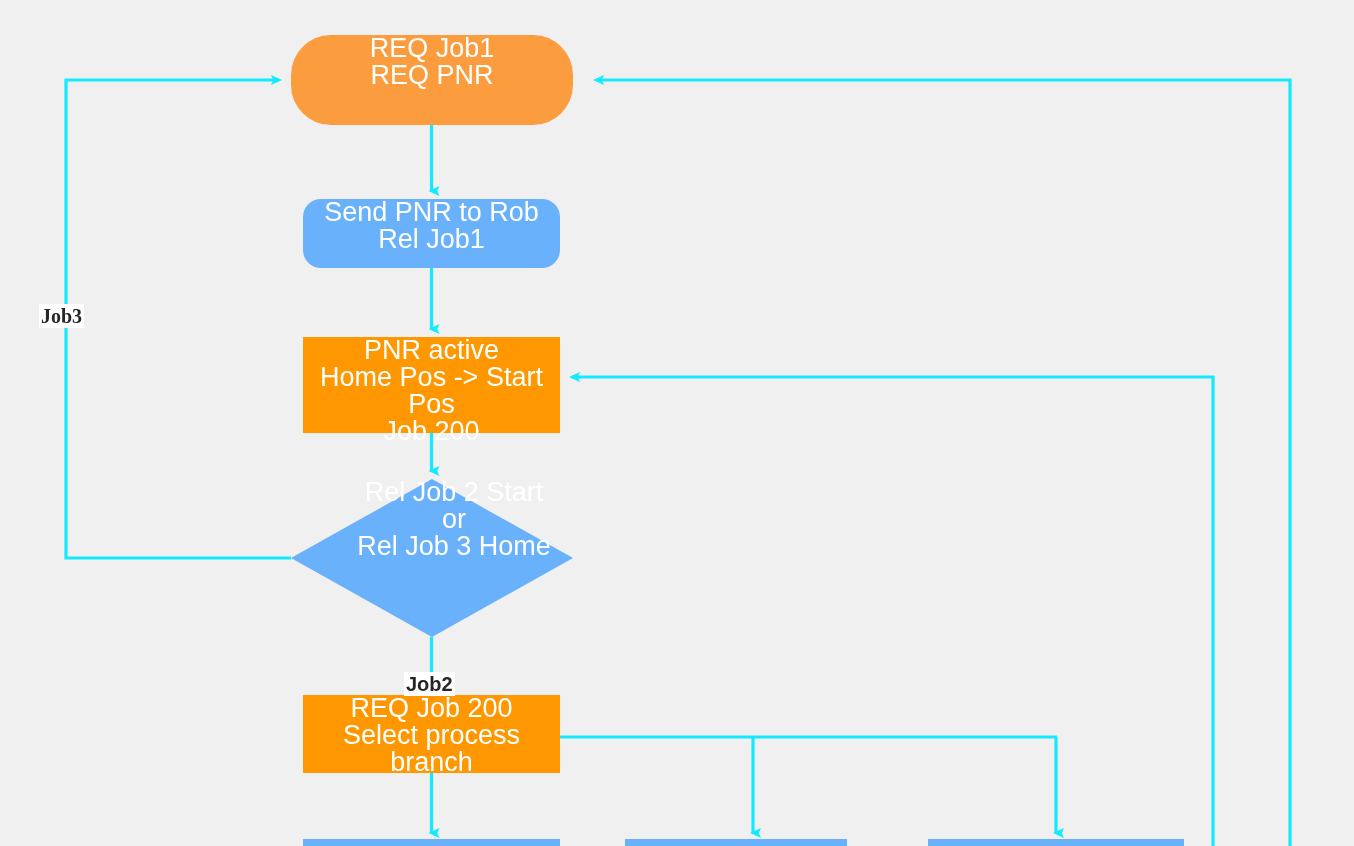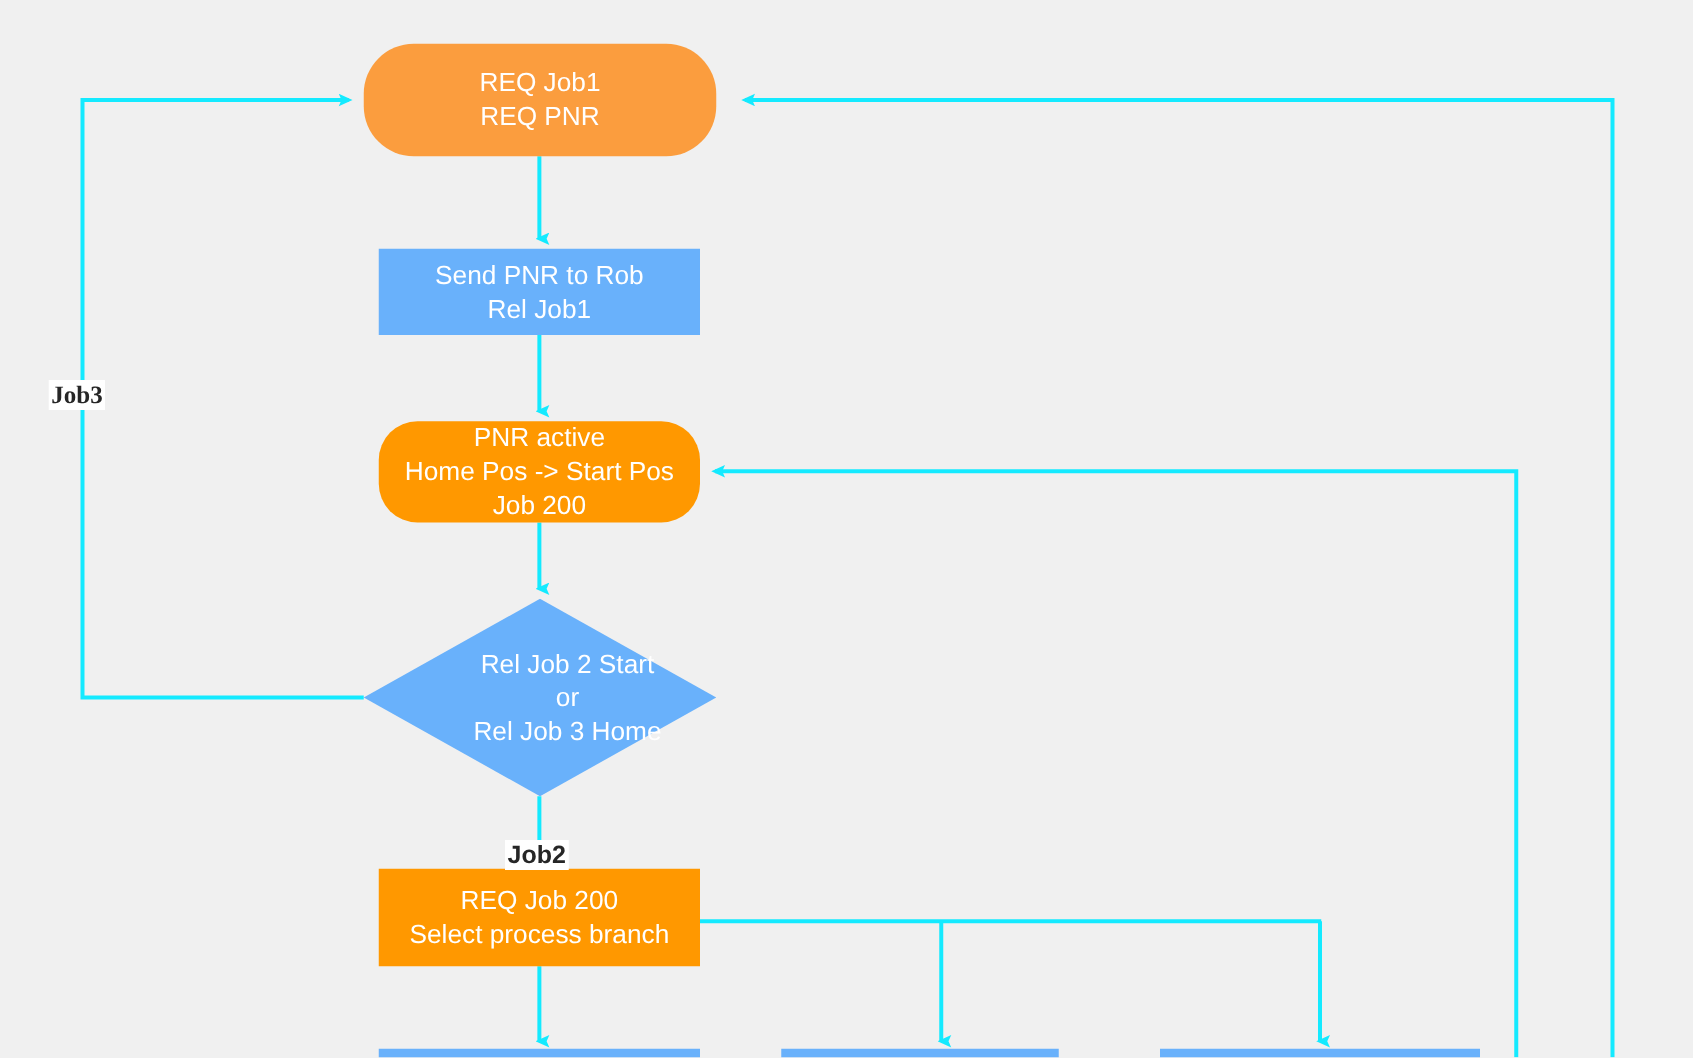--- a/index.html
+++ b/index.html
@@ -20,25 +20,24 @@
     left: 0;
     top: 0;
     width: 1354px;
     height: 846px;
     pointer-events: none;
   }
   .node {
     position: absolute;
     box-sizing: border-box;
     display: flex;
-    align-items: center;
     justify-content: center;
     text-align: center;
     color: #ffffff;
-    font-size: 21px;
+    font-size: 27px;
     line-height: 27px;
     white-space: pre-line;
     z-index: 3;
   }
   .node-terminator {
     border-radius: 40px;
   }
   .node-diamond {
     background: transparent !important;
   }
@@ -105,26 +104,26 @@
 
       <path d="M1290,846 L1290,80 L596,80" marker-end="url(#arrowLeft)"></path>
     </g>
   </svg>
 
   <div class="node node-terminator" style="left:291px; top:35px; width:282px; height:90px; background:#fb9d3e;">
     <span>REQ Job1
 REQ PNR</span>
   </div>
 
-  <div class="node" style="left:303px; top:199px; width:257px; height:69px; background:#69b1fb;">
+  <div class="node" style="left:303px; top:199px; width:257px; height:69px; background:#69b1fb;border-radius:18px;">
     <span>Send PNR to Rob
 Rel Job1</span>
   </div>
 
-  <div class="node" style="left:303px; top:337px; width:257px; height:81px; background:#ff9800;border-radius:31px;">
+  <div class="node" style="left:303px; top:337px; width:257px; height:96px; background:#ff9800;">
     <span>PNR active
 Home Pos -&gt; Start Pos
 Job 200</span>
   </div>
 
   <div class="node node-diamond" style="left:291px; top:479px; width:282px; height:158px;">
     <svg class="diamond-shape" viewBox="0 0 282 158" preserveAspectRatio="none">
       <polygon points="141,0 282,79 141,158 0,79" fill="#69b1fb"></polygon>
     </svg>
     <span class="diamond-label">Rel Job 2 Start

